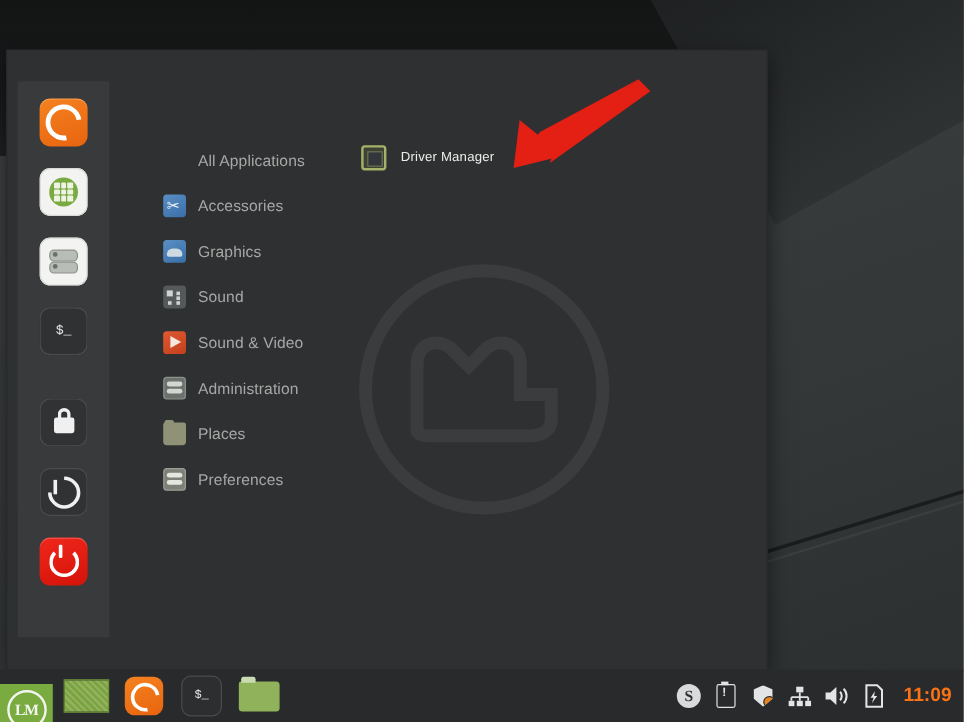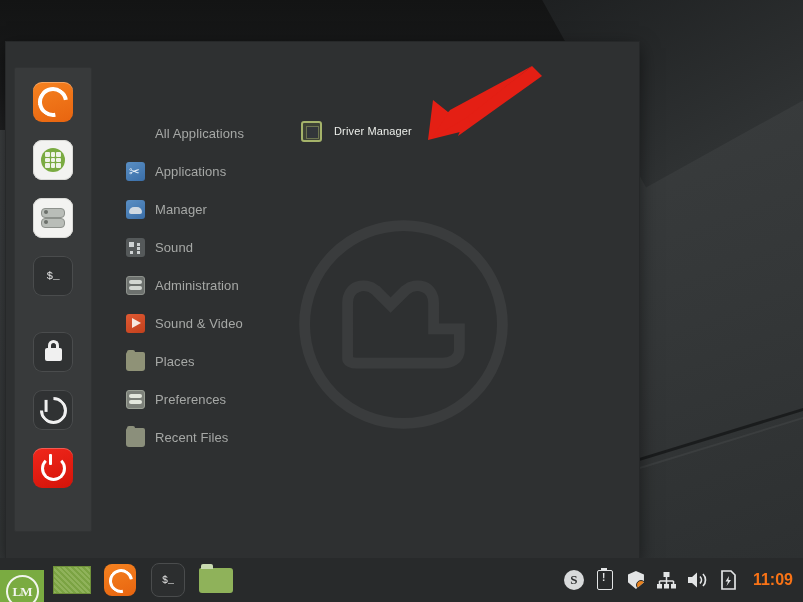--- a/index.html
+++ b/index.html
@@ -162,21 +162,21 @@
   }
   #clear-icon {
     width: 19px; height: 14px;
     position: relative;
     cursor: pointer;
   }
 
   
   #categories {
     position: absolute;
-    left: 112px; top: 72px;
+    left: 122px; top: 72px;
     width: 160px;
   }
   .cat-row {
     display: flex; align-items: center;
     height: 38px;
     padding-left: 8px;
     cursor: pointer;
   }
   .cat-ico {
     width: 19px; height: 19px;
@@ -386,49 +386,45 @@
     </div>
 
 
     <div id="categories">
       <div class="cat-row">
         <span class="cat-ico blank"></span>
         <span class="cat-label">All Applications</span>
       </div>
       <div class="cat-row">
         <span class="cat-ico ci-accessories"></span>
-        <span class="cat-label">Applications</span>
+        <span class="cat-label">Accessories</span>
       </div>
       <div class="cat-row">
         <span class="cat-ico ci-internet"></span>
-        <span class="cat-label">Manager</span>
+        <span class="cat-label">Graphics</span>
       </div>
       <div class="cat-row">
         <span class="cat-ico ci-office"></span>
         <span class="cat-label">Sound</span>
       </div>
       <div class="cat-row">
+        <span class="cat-ico ci-sound"></span>
+        <span class="cat-label">Sound &amp; Video</span>
+      </div>
+      <div class="cat-row">
         <span class="cat-ico ci-admin"></span>
         <span class="cat-label">Administration</span>
       </div>
       <div class="cat-row">
-        <span class="cat-ico ci-sound"></span>
-        <span class="cat-label">Sound &amp; Video</span>
-      </div>
-      <div class="cat-row">
         <span class="cat-ico ci-places"></span>
         <span class="cat-label">Places</span>
       </div>
       <div class="cat-row">
         <span class="cat-ico ci-prefs"></span>
         <span class="cat-label">Preferences</span>
-      </div>
-      <div class="cat-row">
-        <span class="cat-ico ci-recent"></span>
-        <span class="cat-label">Recent Files</span>
       </div>
     </div>
 
     <div id="results">
       <div class="result-row">
         <span id="driver-icon"></span>
         <span class="result-label">Driver Manager</span>
       </div>
     </div>
 

